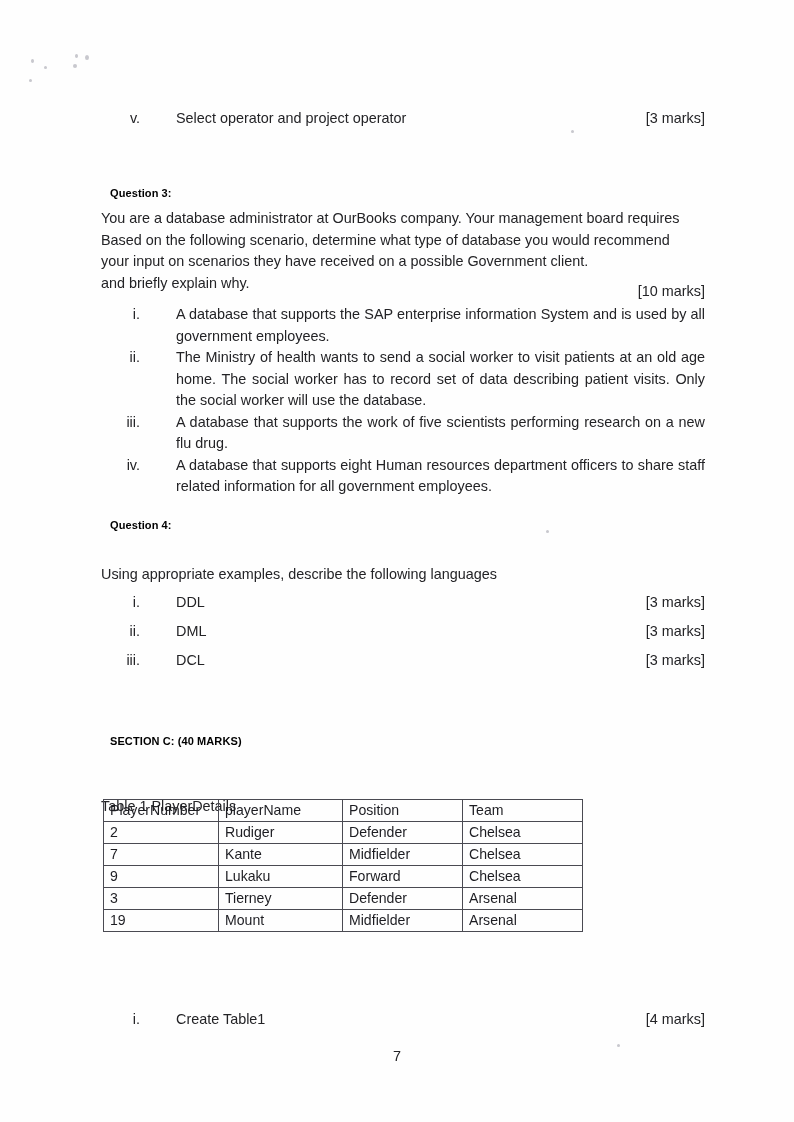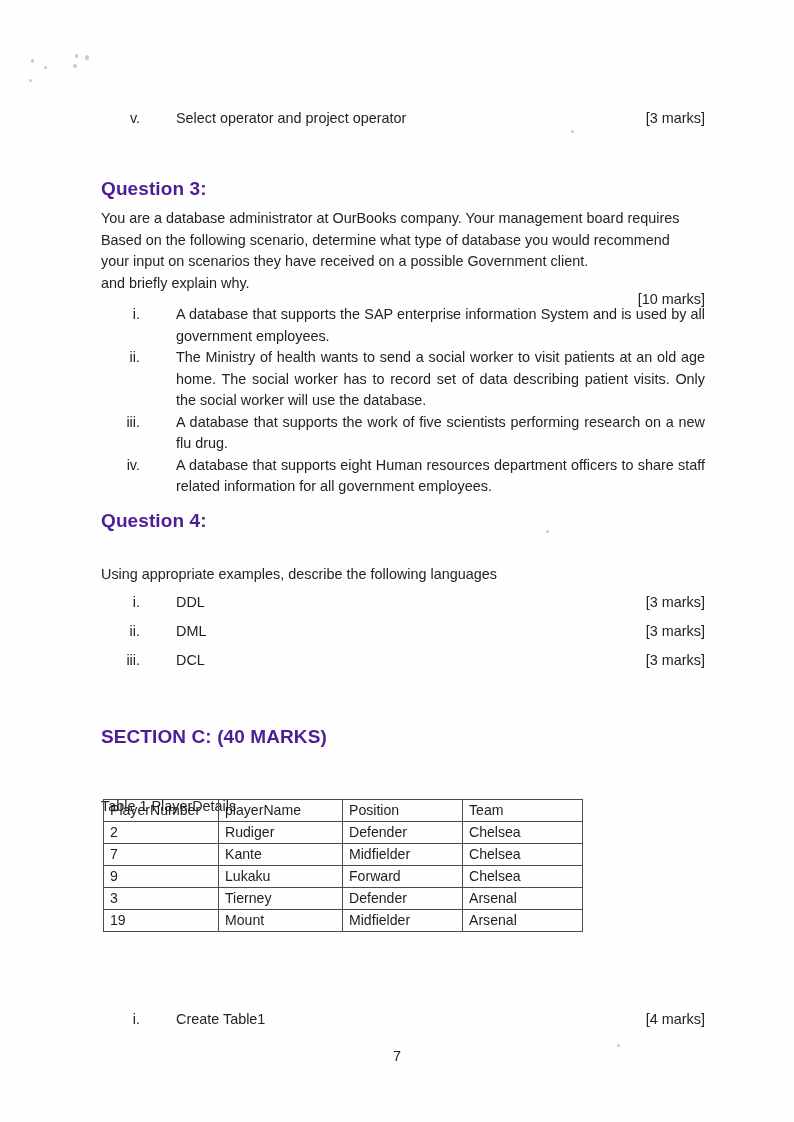--- a/index.html
+++ b/index.html
@@ -37,24 +37,24 @@
     font-size: 14.4px;
     line-height: 21.5px;
     color: #232326;
     text-align: justify;
     text-justify: inter-word;
     margin: 0;
   }
   .para.left { text-align: left; }
 
   .heading {
-    font-size: 19px;
+    font-size: 11px;
     font-weight: bold;
-    color: #4c1d95;
-    margin: 0;
+    color: #000000;
+    margin: 9px;
     letter-spacing: .1px;
   }
 
   
   .item {
     position: relative;
     display: flex;
     font-size: 14.4px;
     line-height: 21.5px;
     color: #232326;
@@ -141,21 +141,21 @@
   <div class="content" style="top:178px;">
     <p class="heading">Question 3:</p>
   </div>
 
   <div class="content" style="top:208px;">
     <p class="para">You are a database administrator at OurBooks company. Your management board requires</p>
     <p class="para">Based on the following scenario, determine what type of database you would recommend</p>
     <p class="para left">your input on scenarios they have received on a possible Government client.</p>
     <div style="position:relative;">
       <p class="para left">and briefly explain why.</p>
-      <span class="marks-right" style="top:16px;margin-left:7px;">[10 marks]</span>
+      <span class="marks-right" style="top:8px;margin-left:7px;">[10 marks]</span>
     </div>
   </div>
 
   <div class="content" style="top:304px;">
     <div class="item" style="margin-bottom:0;">
       <span class="num">i.</span>
       <span class="body">A database that supports the SAP enterprise information System and is used by all government employees.</span>
     </div>
     <div class="item">
       <span class="num">ii.</span>

